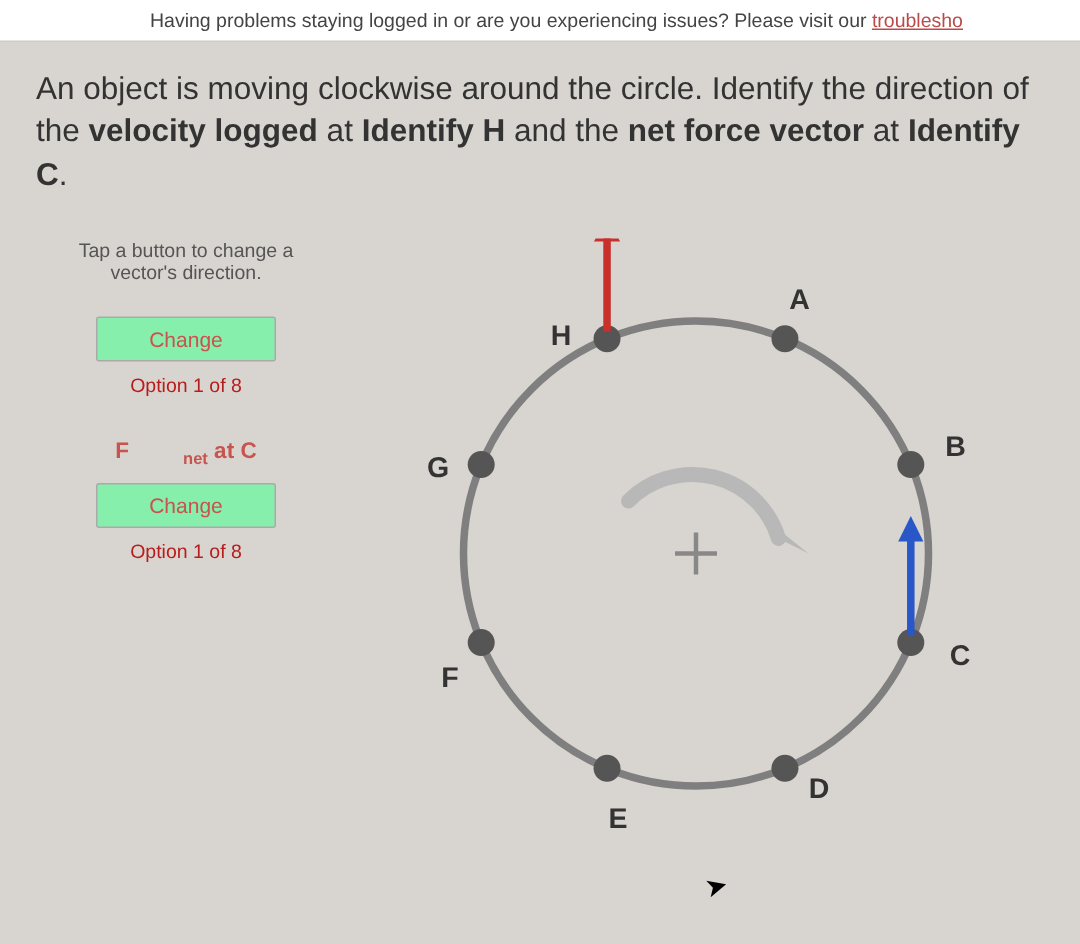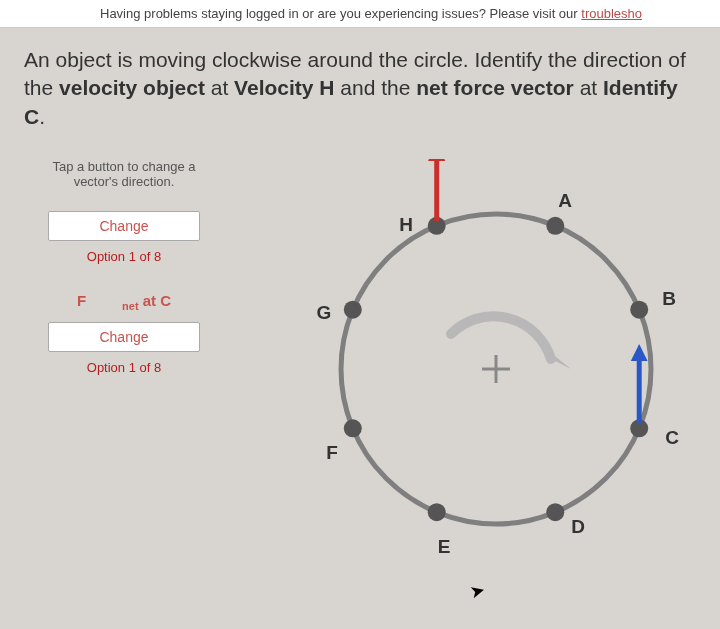--- a/index.html
+++ b/index.html
@@ -25,22 +25,21 @@
   }
   .question {
     font-size: 21px;
     color: #333;
     line-height: 1.35;
     margin-bottom: 28px;
   }
   .question b { font-weight: bold; }
   .workspace {
     display: flex;
-    gap: 4px;
-    justify-content: space-between;
+    gap: 20px;
   }
   .controls {
     width: 200px;
     flex-shrink: 0;
   }
   .hint {
     font-size: 13px;
     color: #555;
     text-align: center;
     margin-bottom: 22px;
@@ -49,24 +48,24 @@
   .control-block { text-align: center; margin-bottom: 28px; }
   .control-title {
     color: #c9534f;
     font-weight: bold;
     font-size: 15px;
     margin-bottom: 10px;
   }
   .control-title sub { font-size: 11px; vertical-align: sub; margin-left: 36px; }
   .change-btn {
     display: block;
-    width: 152px;
+    width: 120px;
     margin: 0 auto 8px auto;
     padding: 6px 0;
-    background: #ffffff;
+    background: #86efac;
     border: 1px solid #aaa;
     color: #c9534f;
     font-size: 14px;
     cursor: pointer;
     border-radius: 2px;
   }
   .option-text { font-size: 13px; color: #b91c1c; }
   .diagram {
     position: relative;
     width: 420px;
@@ -92,21 +91,21 @@
 </style>
 </head>
 <body>
 
 <div class="notice-bar">
   <span>Having problems staying logged in or are you experiencing issues? Please visit our </span><a href="#">troublesho</a>
 </div>
 
 <div class="content">
   <div class="question">
-    <span>An object is moving clockwise around the circle. Identify the direction of the </span><b>velocity object</b><span> at </span><b>Velocity H</b><span> and the </span><b>net force vector</b><span> at </span><b>Identify C</b><span>.</span>
+    <span>An object is moving clockwise around the circle. Identify the direction of the </span><b>velocity logged</b><span> at </span><b>Identify H</b><span> and the </span><b>net force vector</b><span> at </span><b>Identify C</b><span>.</span>
   </div>
 
   <div class="workspace">
     <div class="controls">
       <div class="hint">Tap a button to change a vector's direction.</div>
 
       <div class="control-block">
         <button class="change-btn">Change</button>
         <div class="option-text">Option 1 of 8</div>
       </div>

